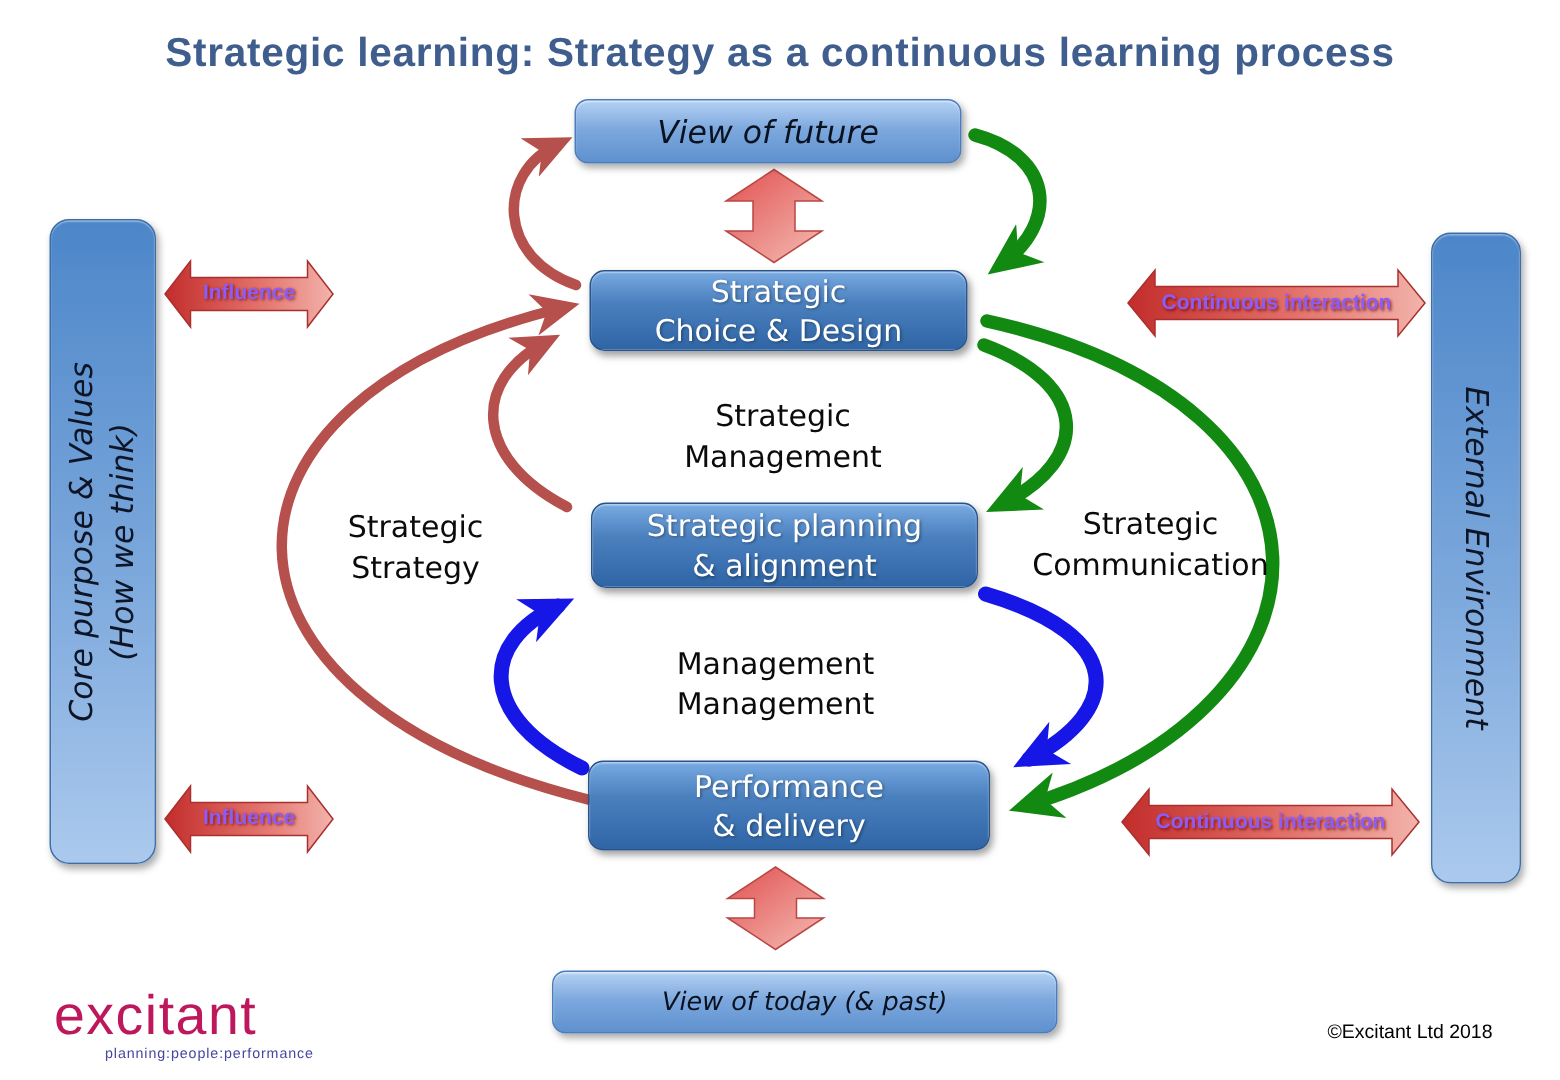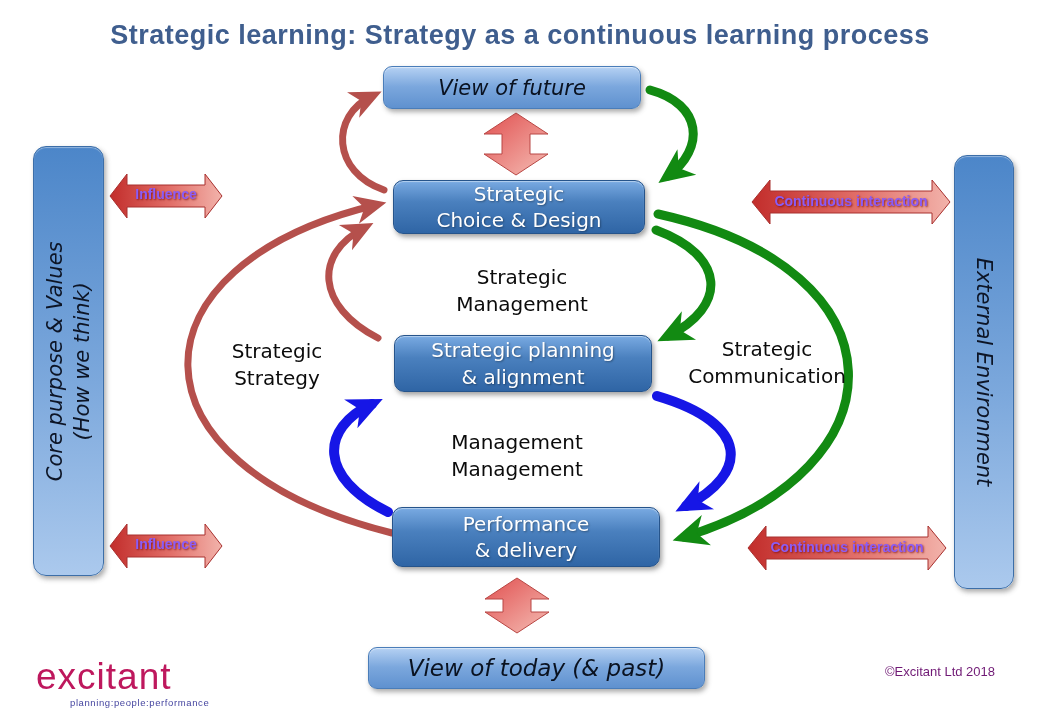--- a/index.html
+++ b/index.html
@@ -27,21 +27,21 @@
     background:linear-gradient(180deg,#b5d1f3 0%,#7ba7dd 48%,#5f91cf 100%);
     border:1px solid #4a7db9;border-radius:9px;
     box-shadow:2px 3px 5px rgba(70,70,70,.45), inset 0 1px 1px rgba(255,255,255,.55);
     color:#0a1220;font-style:italic;display:flex;align-items:center;justify-content:center;
     text-align:center;
   }
   #box-future{left:383px;top:66px;width:256px;height:41px;font-size:21px;}
   #box-choice{left:393px;top:180px;width:250px;height:52px;}
   #box-planning{left:394px;top:335px;width:256px;height:55px;}
   #box-performance{left:392px;top:507px;width:266px;height:58px;}
-  #box-today{left:368px;top:647px;width:335px;height:40px;font-size:23px;}
+  #box-today{left:368px;top:647px;width:335px;height:40px;font-size:17px;}
   .stage-label{
     position:absolute;color:#0b0b0b;font-size:20px;line-height:1.35;text-align:center;
   }
   #lbl-management{left:422px;top:264px;width:200px;}
   #lbl-learning{left:177px;top:338px;width:200px;}
   #lbl-communication{left:657px;top:336px;width:220px;}
   #lbl-operational{left:417px;top:429px;width:200px;}
   .vbar{
     position:absolute;
     background:linear-gradient(180deg,#4c86c9 0%,#7ca8dc 55%,#abc9ed 100%);
@@ -72,21 +72,21 @@
     position:absolute;left:36px;top:658px;
     font-family:"Liberation Sans", sans-serif;
     font-size:37px;color:#be185d;letter-spacing:1px;line-height:1;
   }
   .logo-tagline{
     position:absolute;left:70px;top:697px;
     font-family:"Liberation Sans", sans-serif;
     font-size:9.5px;color:#4646A0;letter-spacing:0.6px;
   }
   .copyright{
-    position:absolute;left:885px;top:664px;font-size:13px;color:#701a75;
+    position:absolute;left:885px;top:680px;font-size:13px;color:#000000;
     font-family:"Liberation Sans", sans-serif;
   }
 </style>
 </head>
 <body>
 
 <div id="canvas">
 
   <div class="title">Strategic learning: Strategy as a continuous learning process</div>
 

